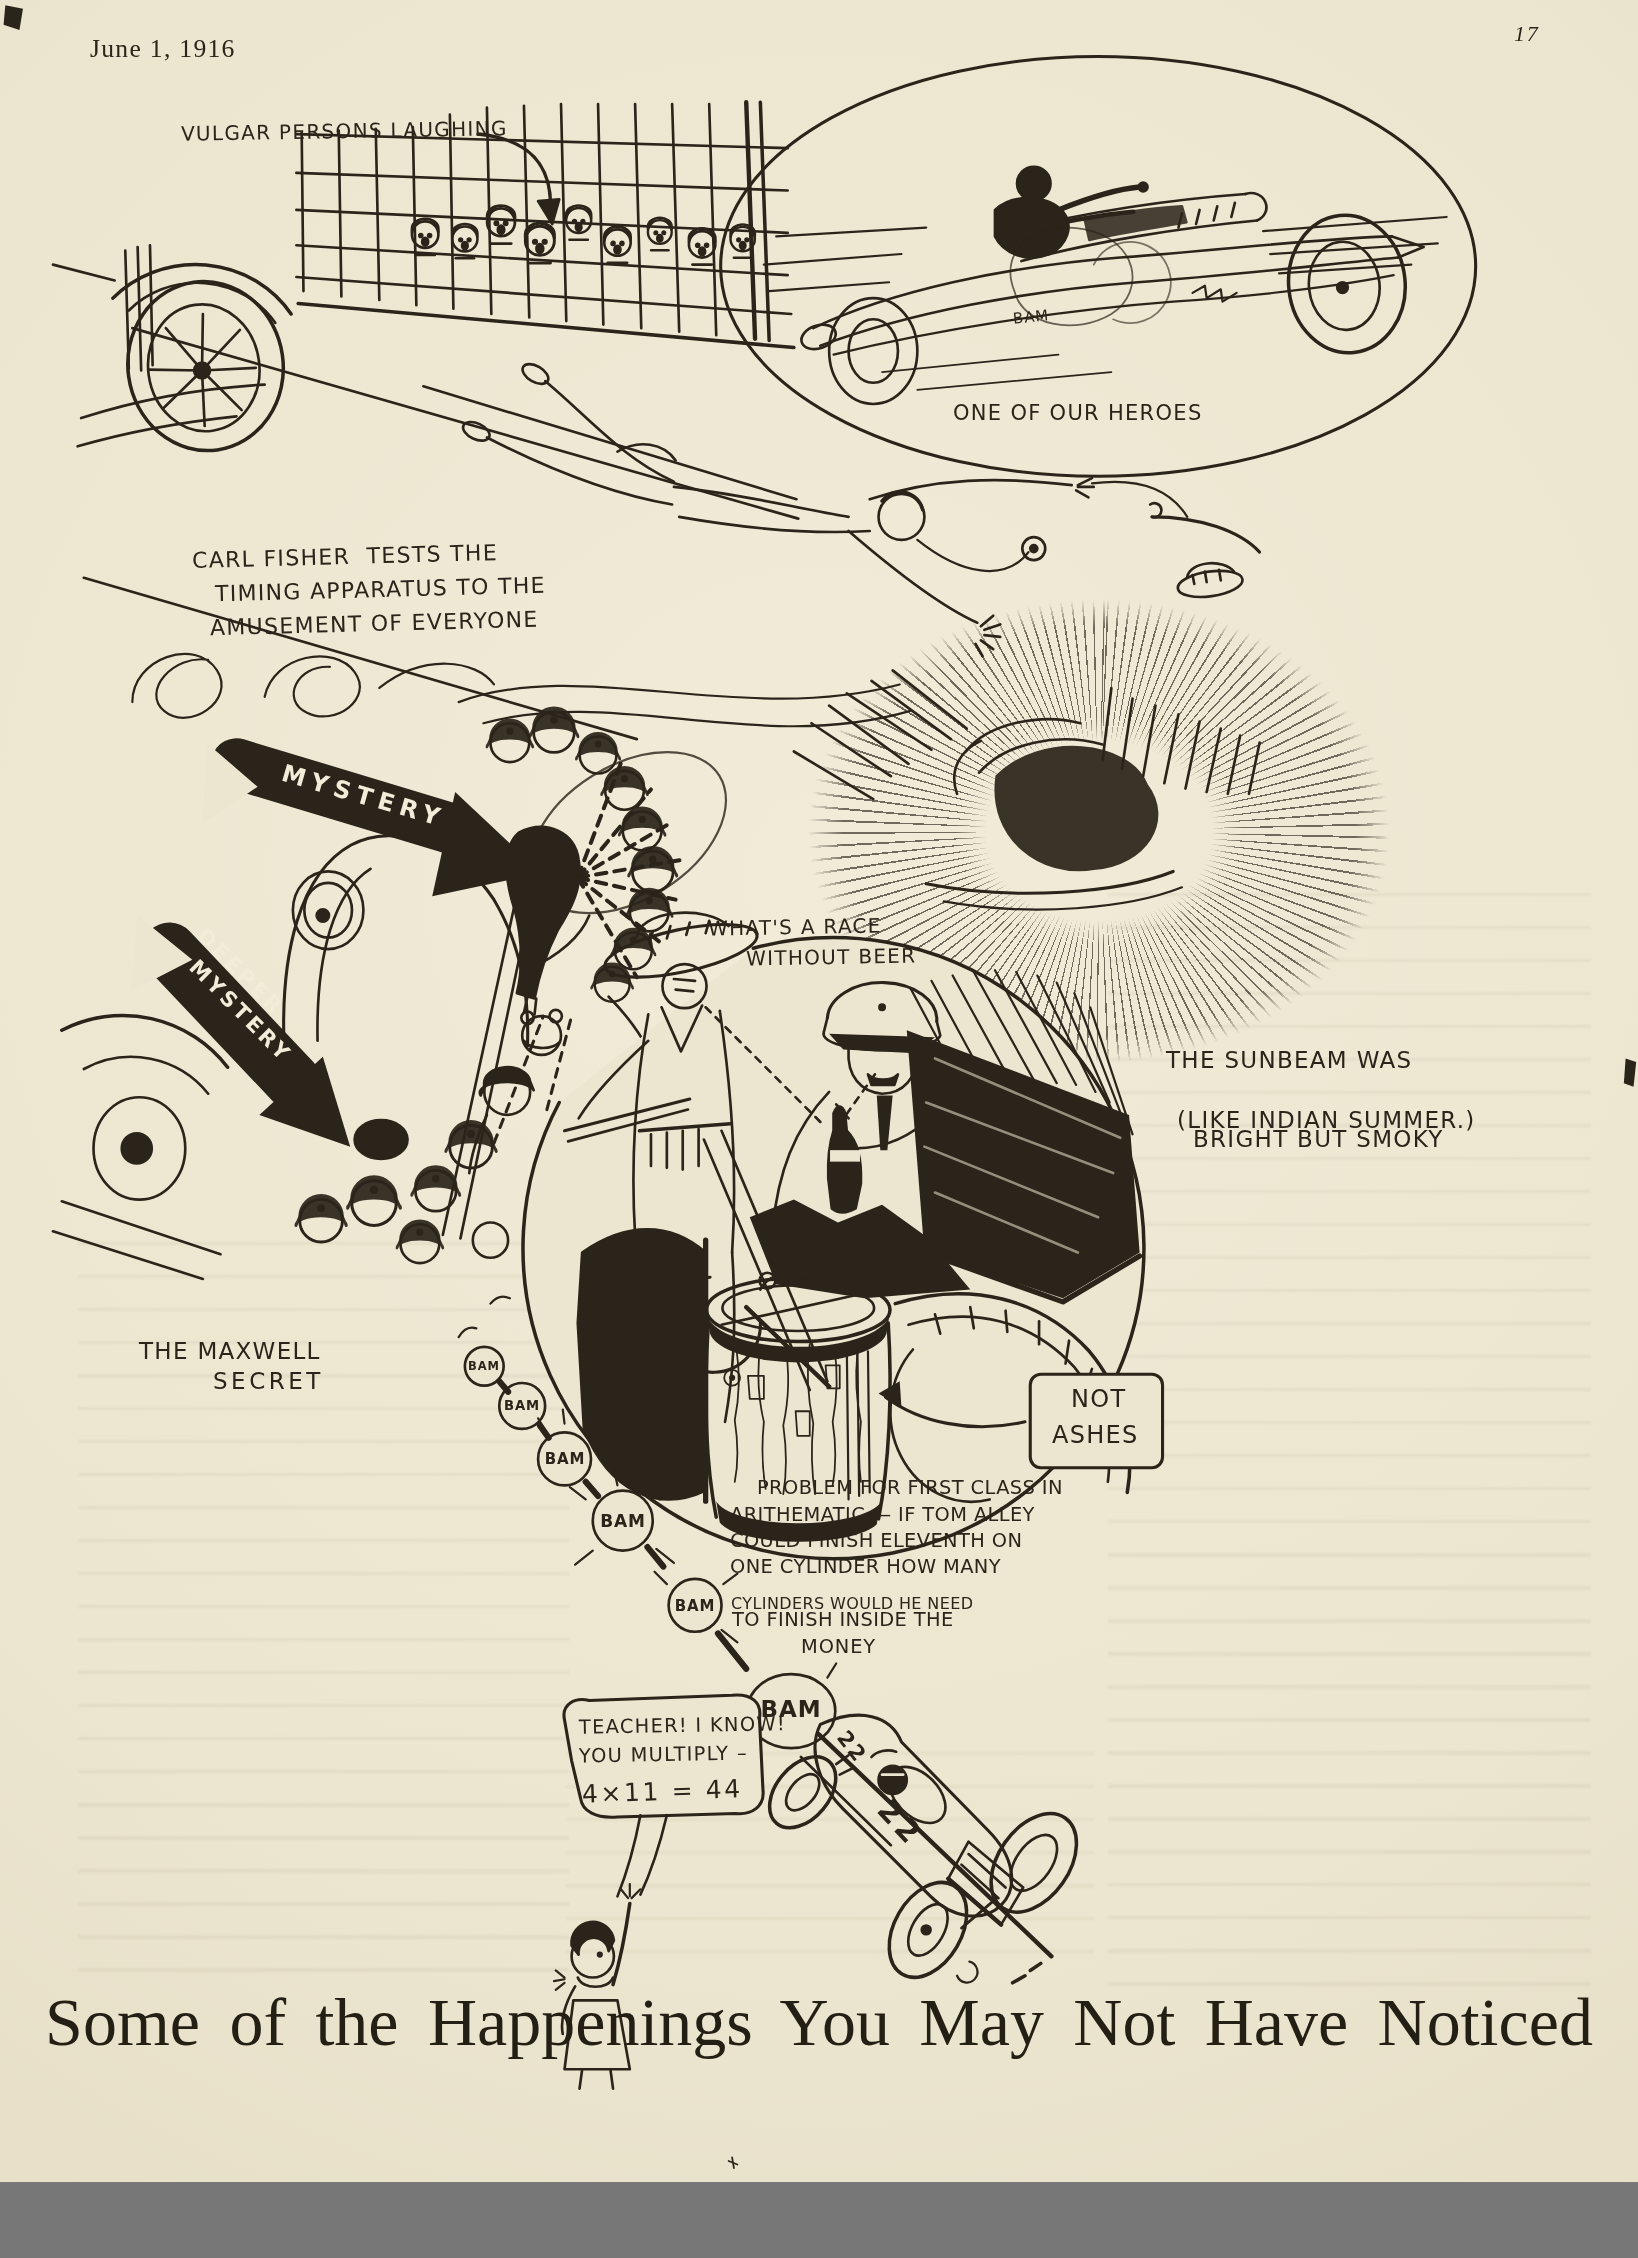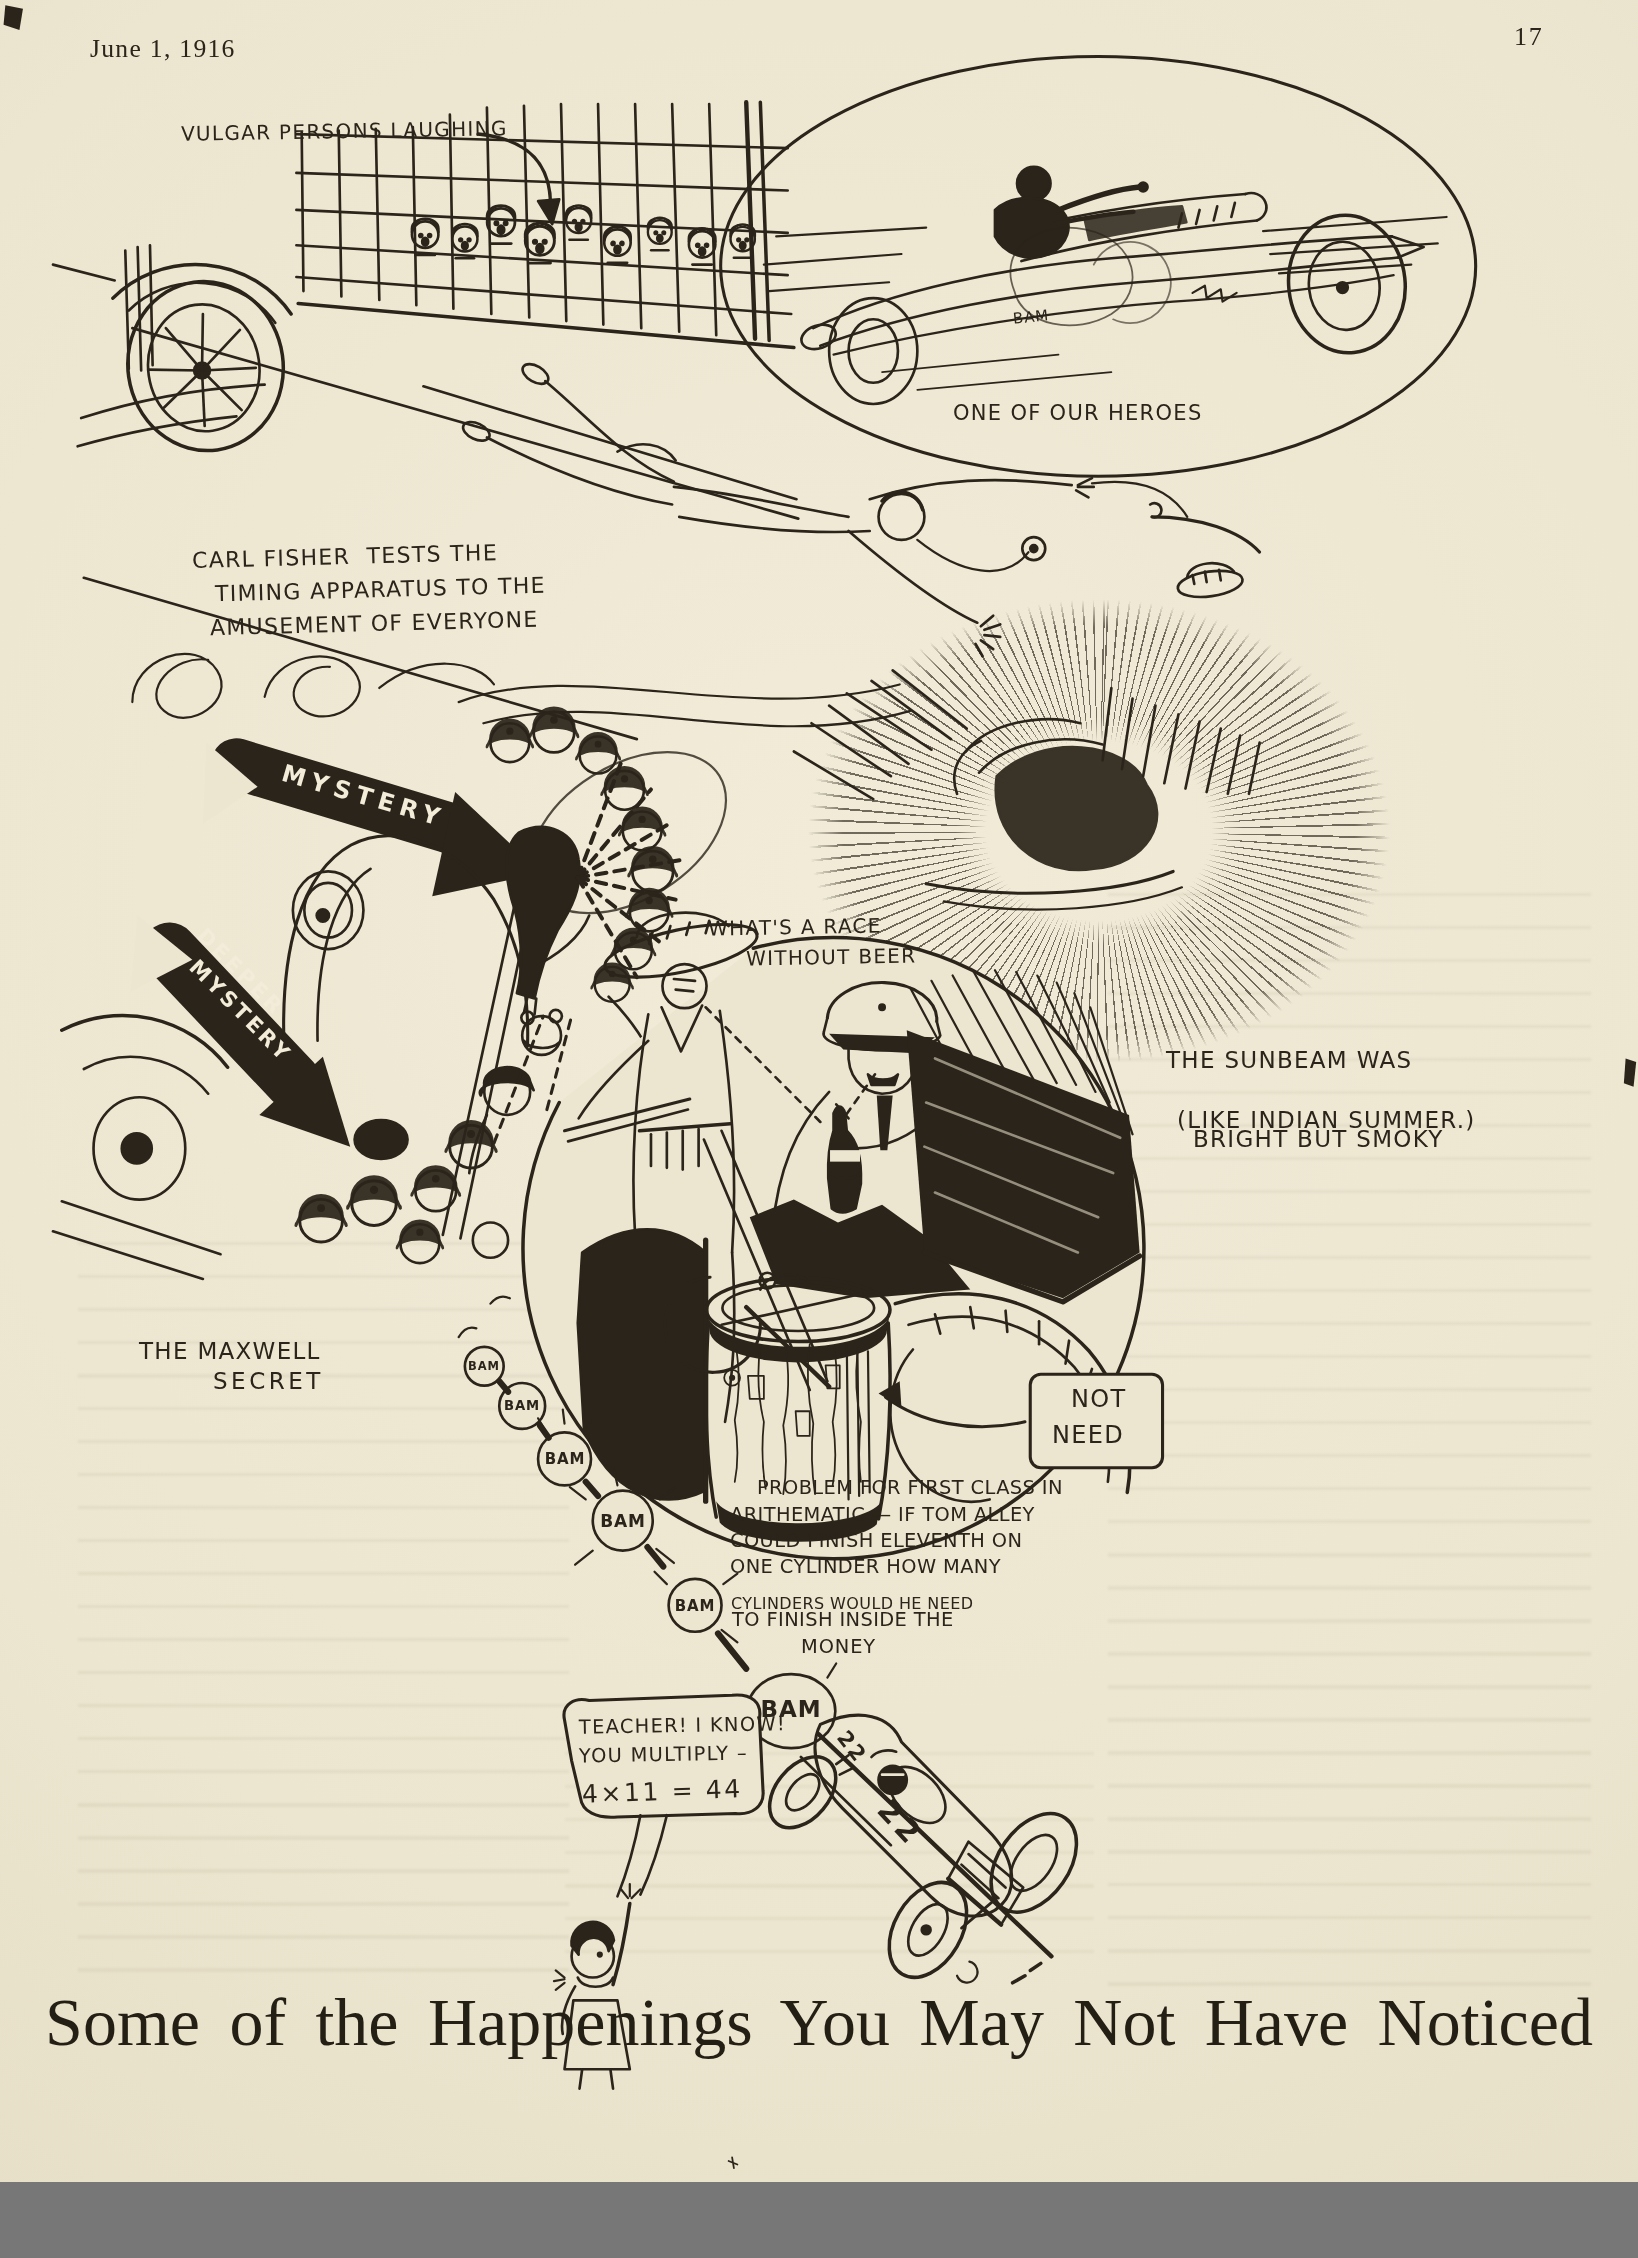--- a/index.html
+++ b/index.html
@@ -19,21 +19,21 @@
     background:repeating-linear-gradient(to bottom, rgba(112,100,74,.15) 0 3.5px, transparent 3.5px 33px);}
   .burst{position:absolute;left:711px;top:522px;width:776px;height:618px;opacity:.72;
     background:repeating-conic-gradient(from 2deg at 50% 50%, rgba(43,36,26,.9) 0deg 0.45deg, transparent 0.45deg 2.7deg);
     -webkit-mask-image:radial-gradient(ellipse closest-side at 50% 50%, transparent 0 29%, #000 37% 66%, transparent 75%);
     mask-image:radial-gradient(ellipse closest-side at 50% 50%, transparent 0 29%, #000 37% 66%, transparent 75%);}
   svg.art{position:absolute;left:0;top:0;}
   .ribbon-label{position:absolute;color:#f2ecd8;font-weight:600;}
   .bam{position:absolute;transform:translate(-50%,-50%);font-weight:600;letter-spacing:0.9px;}
   .header-date{position:absolute;left:90px;top:32px;font-size:25.6px;}
   .header-title{position:absolute;left:0;right:0;top:25px;text-align:center;font-style:italic;font-size:31px;letter-spacing:8.8px;}
-  .header-page{position:absolute;left:1514px;top:19.4px;font-size:26px;letter-spacing:1.8px;}
+  .header-page{position:absolute;left:1514px;top:19.4px;font-size:22px;letter-spacing:1.8px;font-style:italic;}
   .footer-title{position:absolute;left:0;right:0;top:1983px;text-align:center;font-size:68px;word-spacing:12.4px;color:#241f14;}
 </style>
 </head>
 <body>
 
 <div class="page">
 
   <div class="ghost" style="left:78px;top:1242px;width:491px;height:748px;"></div>
   <div class="ghost" style="left:1108px;top:893px;width:483px;height:1097px;"></div>
   <div class="ghost" style="left:565px;top:1752px;width:529px;height:231px;opacity:.4;"></div>
@@ -520,21 +520,21 @@
   <div class="hand" style="left:746px;top:944px;font-size:20px;transform:rotate(-1deg);">WITHOUT BEER</div>
 
   <div class="hand" style="left:1166px;top:1045px;font-size:23px;">THE SUNBEAM WAS</div>
   <div class="hand" style="left:1193px;top:1124px;font-size:23px;">BRIGHT BUT SMOKY</div>
   <div class="hand" style="left:1177px;top:1105px;font-size:23px;">(LIKE INDIAN SUMMER.)</div>
 
   <div class="hand" style="left:139px;top:1336px;font-size:23px;">THE MAXWELL</div>
   <div class="hand" style="left:213px;top:1366px;font-size:23px;letter-spacing:3.5px;">SECRET</div>
 
   <div class="hand" style="left:1071px;top:1383px;font-size:24px;">NOT</div>
-  <div class="hand" style="left:1052px;top:1419px;font-size:24px;">NEED</div>
+  <div class="hand" style="left:1052px;top:1419px;font-size:24px;">ASHES</div>
 
   <div class="hand" style="left:757px;top:1475px;font-size:19.4px;letter-spacing:0.4px;">PROBLEM FOR FIRST CLASS IN</div>
   <div class="hand" style="left:730px;top:1502px;font-size:19.4px;letter-spacing:0.4px;">ARITHEMATIC — IF TOM ALLEY</div>
   <div class="hand" style="left:730px;top:1528px;font-size:19.4px;letter-spacing:0.4px;">COULD FINISH ELEVENTH ON</div>
   <div class="hand" style="left:730px;top:1554px;font-size:19.4px;letter-spacing:0.4px;">ONE CYLINDER HOW MANY</div>
   <div class="hand" style="left:731px;top:1581px;font-size:16px;letter-spacing:0.4px;margin-top:12px;">CYLINDERS WOULD HE NEED</div>
   <div class="hand" style="left:732px;top:1607px;font-size:19.4px;letter-spacing:0.4px;">TO FINISH INSIDE THE</div>
   <div class="hand" style="left:801px;top:1634px;font-size:19.4px;letter-spacing:0.9px;">MONEY</div>
 
   <div class="hand" style="left:579px;top:1713px;font-size:19.4px;transform:rotate(-1deg);">TEACHER! I KNOW!</div>

